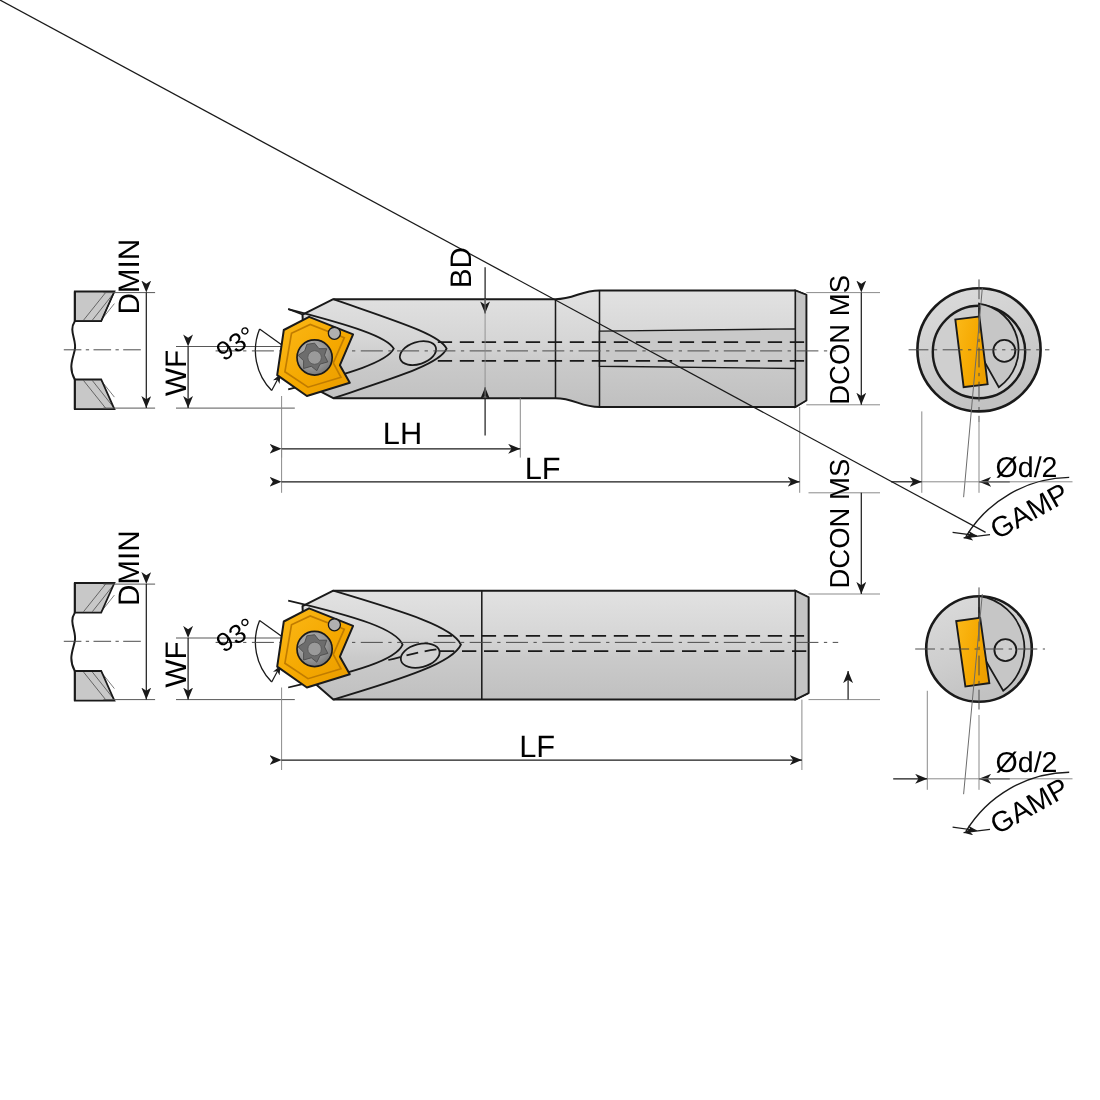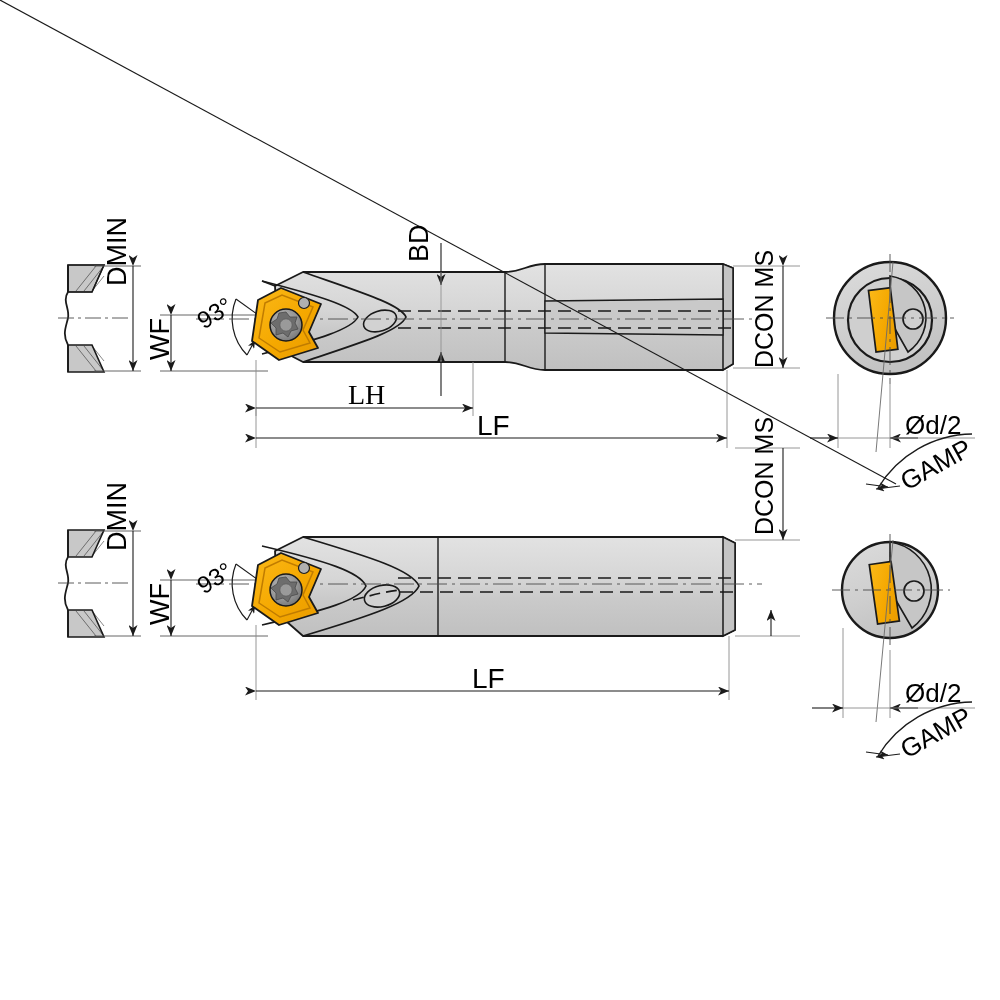--- a/index.html
+++ b/index.html
@@ -300,21 +300,21 @@
 </svg>
 
 <div class="lbl" style="left:102px;top:286px;font-size:27px;transform:rotate(-90deg);transform-origin:left top;">DMIN</div>
 
 <div class="lbl" style="left:145px;top:360px;font-size:27px;transform:rotate(-90deg);transform-origin:left top;">WF</div>
 
 <div class="lbl" style="left:192px;top:311px;font-size:24px;transform:rotate(-32deg);transform-origin:left top;">93°</div>
 
 <div class="lbl" style="left:404px;top:262px;font-size:27px;transform:rotate(-90deg);transform-origin:left top;">BD</div>
 
-<div class="lbl" style="left:348px;top:379px;font-size:28px;font-family:Liberation Serif, serif;">LH</div>
+<div class="lbl" style="left:348px;top:379px;font-size:28px;">LH</div>
 
 <div class="lbl" style="left:477px;top:410px;font-size:28px;">LF</div>
 
 <div class="lbl" style="left:750px;top:368px;font-size:25px;transform:rotate(-90deg);transform-origin:left top;">DCON MS</div>
 
 <div class="lbl" style="left:102px;top:551px;font-size:27px;transform:rotate(-90deg);transform-origin:left top;">DMIN</div>
 
 <div class="lbl" style="left:145px;top:625px;font-size:27px;transform:rotate(-90deg);transform-origin:left top;">WF</div>
 
 <div class="lbl" style="left:192px;top:576px;font-size:24px;transform:rotate(-32deg);transform-origin:left top;">93°</div>

